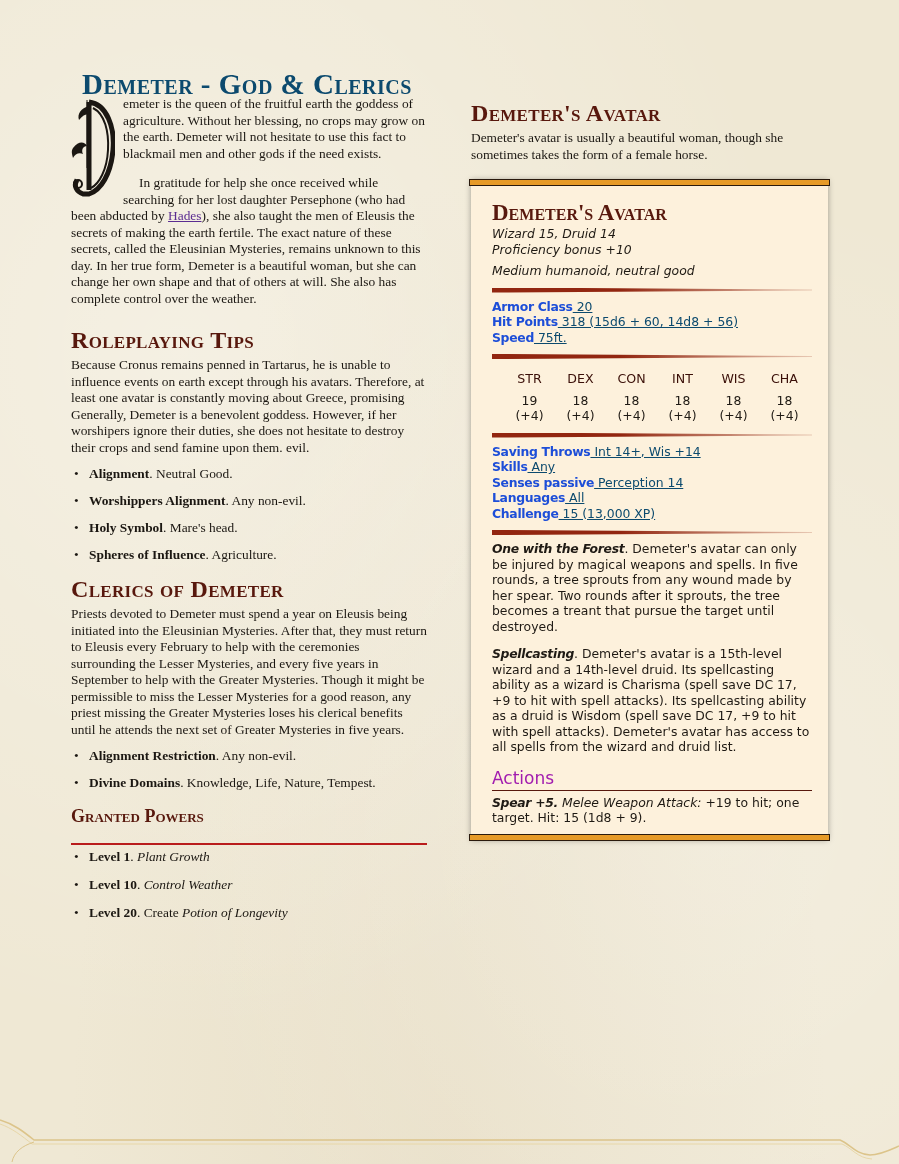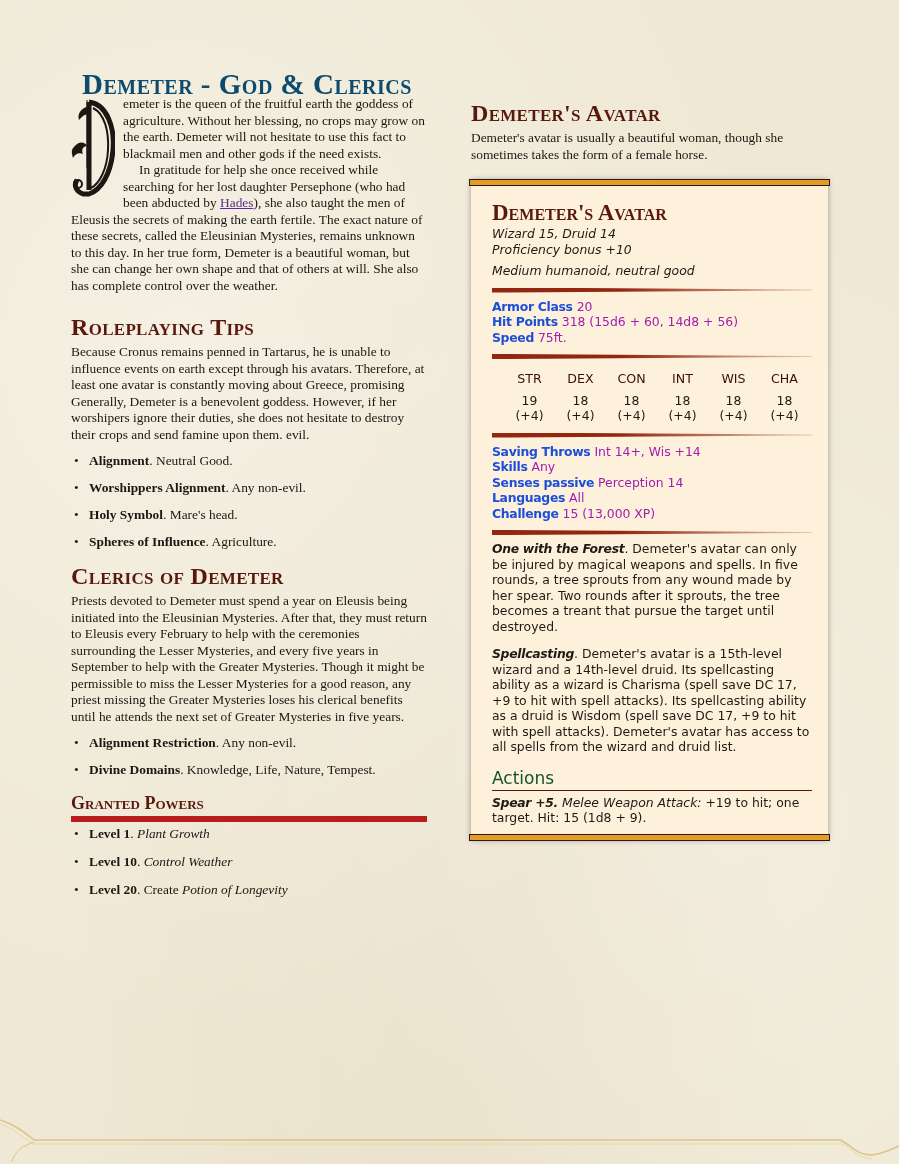--- a/index.html
+++ b/index.html
@@ -16,37 +16,37 @@
   .page { position: absolute; inset: 0; }
   .title {
     position: absolute; left: 70px; top: 50px; margin: 12px;
     font-family: "Liberation Serif", serif; font-weight: bold;
     font-size: 29px; color: #0c4a6e; font-variant: small-caps; letter-spacing: 0.5px;
     line-height: 44px;
   }
   .col-left { position: absolute; left: 71px; top: 96px; width: 356px; }
   .col-right { position: absolute; left: 471px; top: 96px; width: 360px; }
   p { margin: 0; font-size: 13.4px; line-height: 16.5px; }
-  .indent { text-indent: 16px; }
+  .indent { text-indent: 16px; margin-top: 13px; }
   .dropcap-wrap { position: relative; }
   .dropcap {
     float: left; width: 46px; height: 100px; margin: 2px 8px 0 -2px;
     position: relative;
   }
   .dropcap svg { width: 46px; height: 100px; }
   a.link { color: #5b2c91; text-decoration: underline; }
   h2 {
     margin: 16px 0 2px 0; font-family: "Liberation Serif", serif;
     font-weight: bold; font-size: 24px; color: #58180d; font-variant: small-caps;
     line-height: 30px; letter-spacing: 0.3px;
   }
   h3 {
     margin: 14px 0 2px 0; font-family: "Liberation Serif", serif;
     font-weight: bold; font-size: 18px; color: #58180d; font-variant: small-caps;
-    line-height: 22px; border-bottom: 6px solid #b91c1c; padding-bottom: 2px;
+    line-height: 22px; border-bottom: 2px solid #b91c1c; padding-bottom: 16px;
   }
   ul { list-style: none; margin: 10px 0 0 0; padding: 0; }
   ul li { position: relative; padding-left: 18px; font-size: 13.4px; line-height: 16px; margin-bottom: 11px; }
   ul li::before { content: "•"; position: absolute; left: 3px; top: 0; }
   ul.tight { margin-top: 4px; }
   ul.tight li { margin-bottom: 12px; }
   .b { font-weight: bold; }
   .i { font-style: italic; }
 
   
@@ -68,29 +68,29 @@
   }
   .sb-sub { font-style: italic; font-size: 12.4px; line-height: 15.5px; }
   .sb-sub2 { font-style: italic; margin-top: 6px; }
   .taper {
     height: 5px; margin: 9px 0 6px 0;
     background: linear-gradient(to right, #922610 0%, #922610 40%, rgba(146,38,16,0.2) 100%);
     clip-path: polygon(0 0, 100% 40%, 100% 60%, 0 100%);
   }
   .sb-line .lbl { font-weight: bold; color: #1d4ed8; letter-spacing: -0.3px; }
   .sb-line .lbl, .sb-line .val { }
-  .sb-line .val { color: #a21caf; }
+  .sb-line .val { color: #0c4a6e; text-decoration: underline; }
   .abil { display: flex; justify-content: space-between; padding: 6px 0 0 2px; width: 306px; }
   .abil .cell { text-align: center; width: 51px; margin-left: 20px; }
   .abil .h { font-weight: normal; color: #3a0f08; font-size: 12.6px; margin-bottom: 6px; }
   .abil .v { font-size: 12.4px; }
   .trait { margin-top: 8px; }
   .trait .tname { font-weight: bold; font-style: italic; letter-spacing: -0.3px; }
   .actions-h {
-    font-family: "DejaVu Sans", sans-serif; font-size: 17px; color: #14532d;
+    font-family: "DejaVu Sans", sans-serif; font-size: 17px; color: #a21caf;
     border-bottom: 1px solid #58180d; margin: 12px 0 4px 0; padding-bottom: 1px; line-height: 22px;
   }
 
   .footer-deco { position: absolute; left: 0; top: 1110px; width: 899px; height: 54px; }
 </style>
 </head>
 <body>
 
 <div class="page">
 

